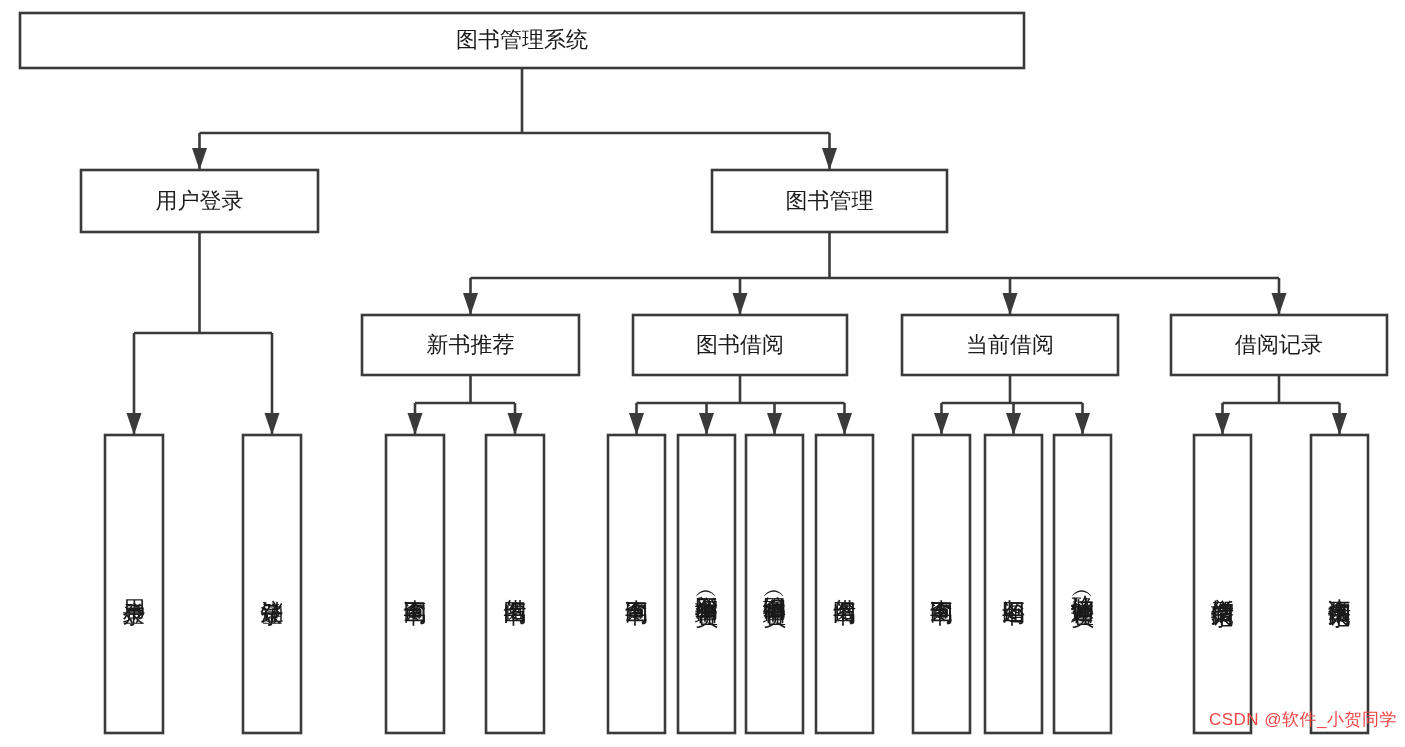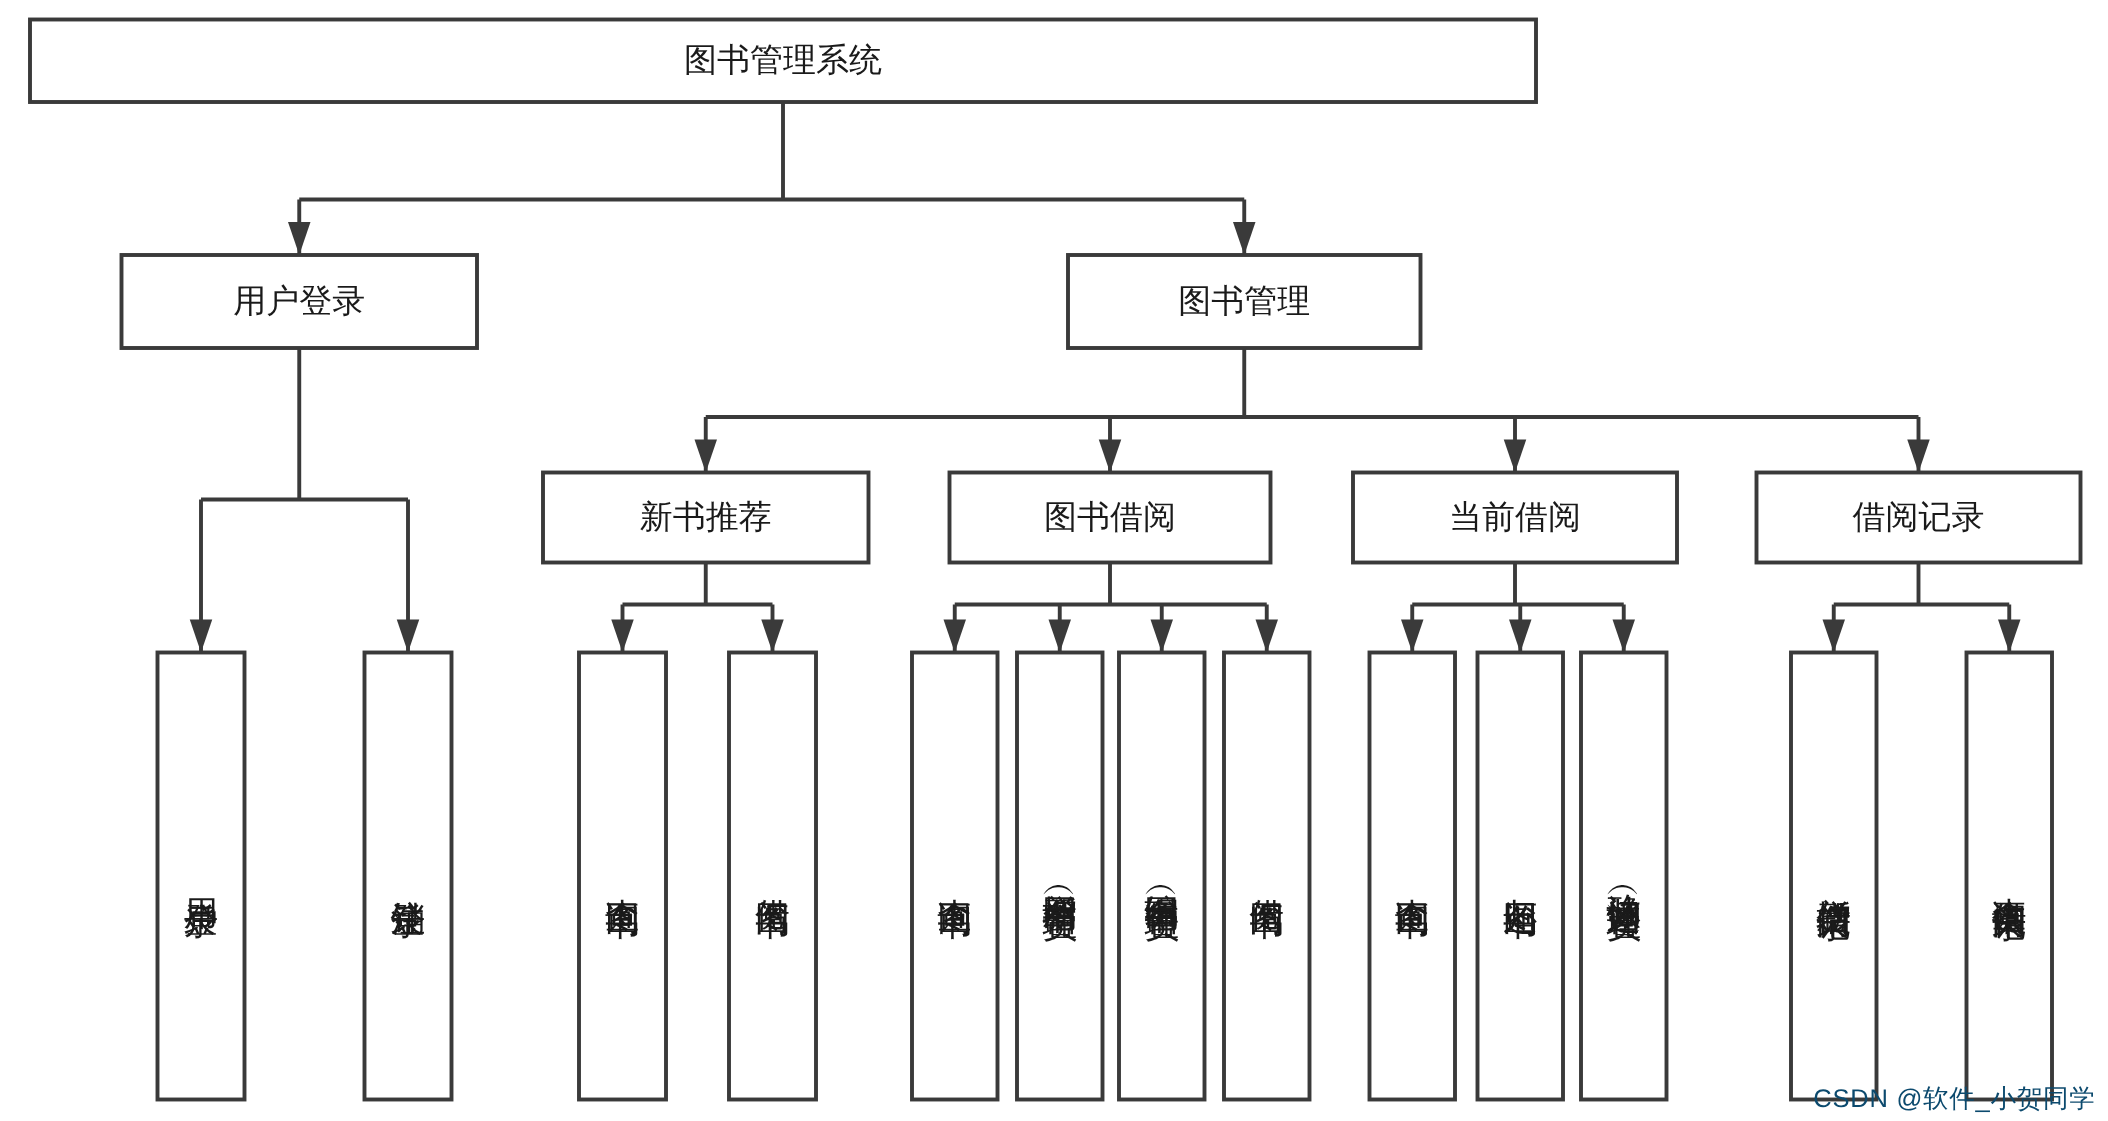--- a/index.html
+++ b/index.html
@@ -62,24 +62,24 @@
     align-items: center;
     justify-content: center;
     text-align: center;
     white-space: normal;
     box-sizing: border-box;
     pointer-events: none;
   }
   .watermark {
     position: absolute;
     right: 8px;
-    bottom: 3px;
+    bottom: 16px;
     font-family: "Liberation Sans", sans-serif;
     font-size: 17px;
-    color: #0c4a6e;
+    color: #ef4444;
     white-space: nowrap;
     letter-spacing: 0.5px;
   }
 </style>
 </head>
 <body>
 
 <div id="diagram-root">
 
   <svg id="flow" width="1405" height="747" viewBox="0 0 1405 747">

